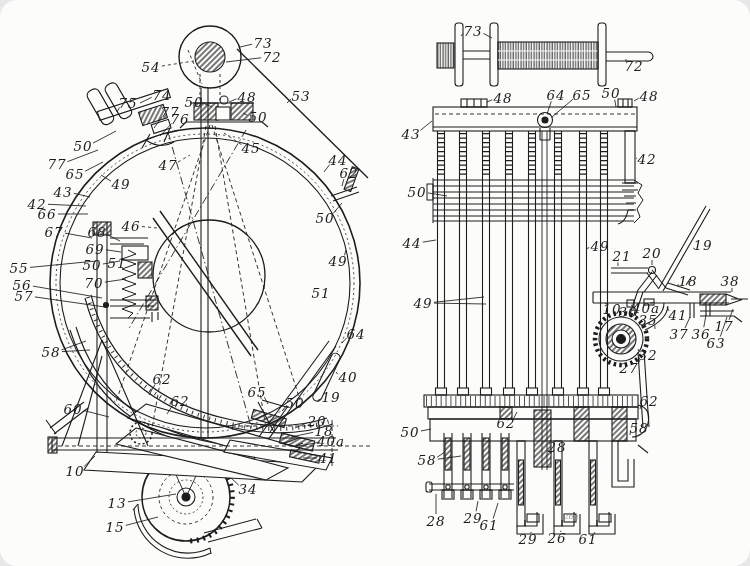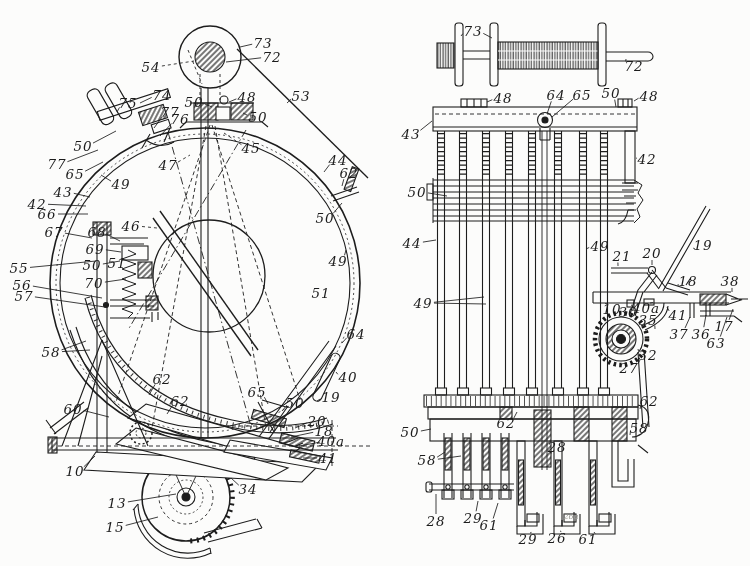--- a/index.html
+++ b/index.html
@@ -1,17 +1,17 @@
 <!DOCTYPE html>
 <html><head>
 <meta charset="utf-8">
 <style>
   html,body{margin:0;padding:0;background:#e8e8e8;}
   .sheet{position:relative;width:750px;height:566px;background:#fcfcfb;overflow:hidden;
-         font-family:"DejaVu Serif",serif;}
+         font-family:"DejaVu Serif",serif;border-radius:17px;}
   svg{display:block}
   .ref{font-family:"DejaVu Serif",serif;font-style:italic;font-size:13.5px;fill:#1c1c1c;
        text-anchor:middle;letter-spacing:1px}
   .ref.faint{font-size:8px;fill:#9a9a94;letter-spacing:0}
   .leader{stroke:#1c1c1c;stroke-width:.85;fill:none}
   .leader.dashed{stroke-dasharray:3 3}
 </style>
 </head>
 <body>
 

